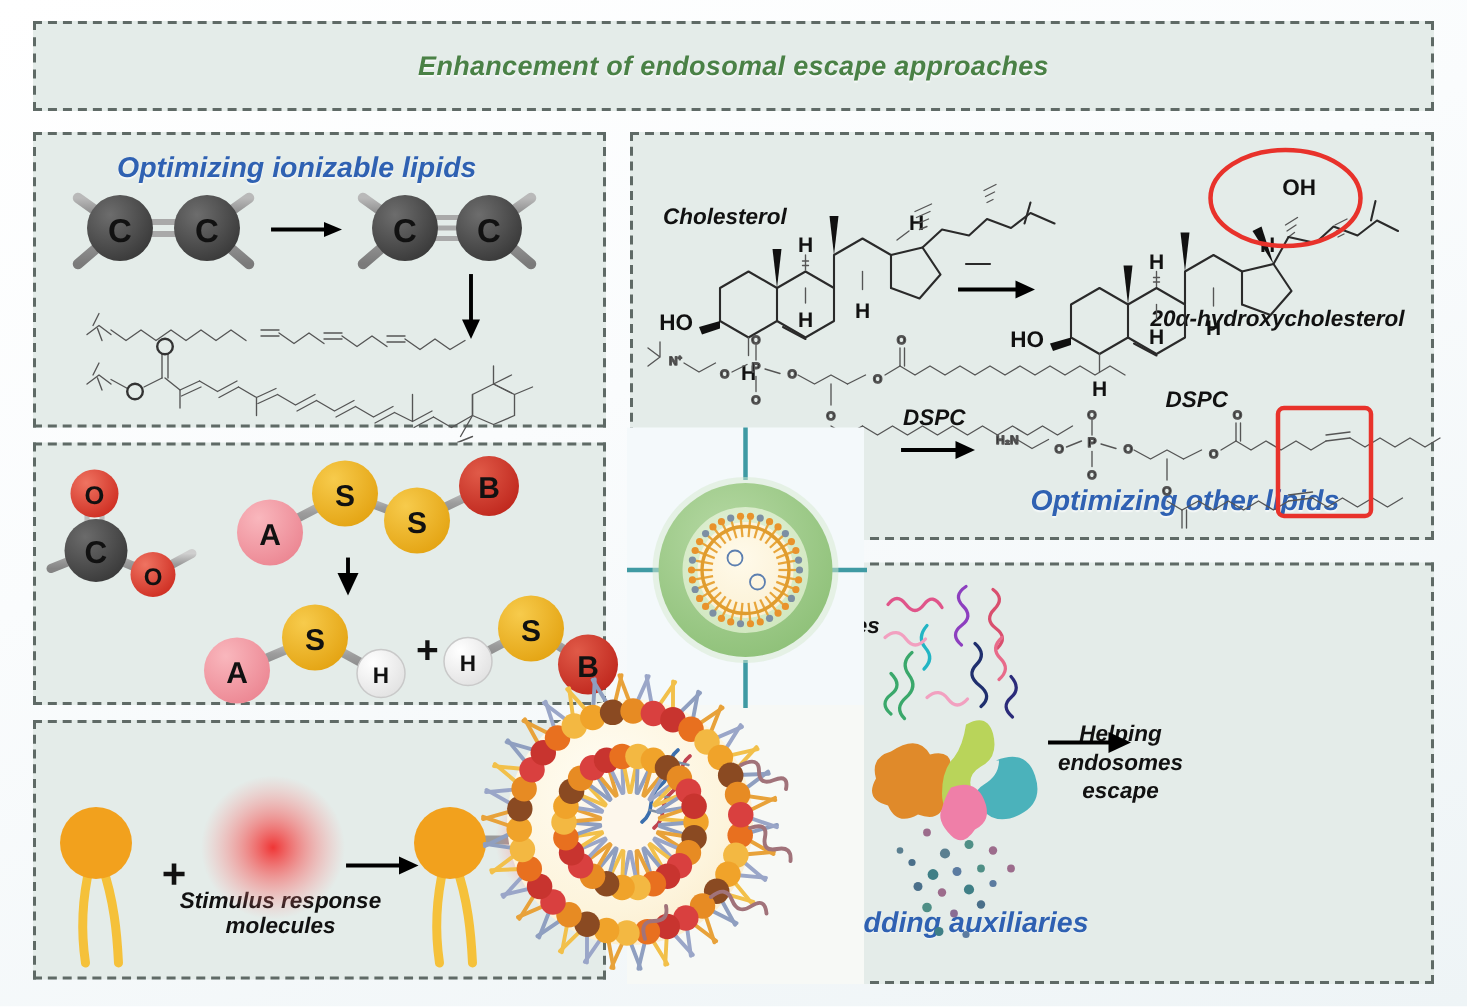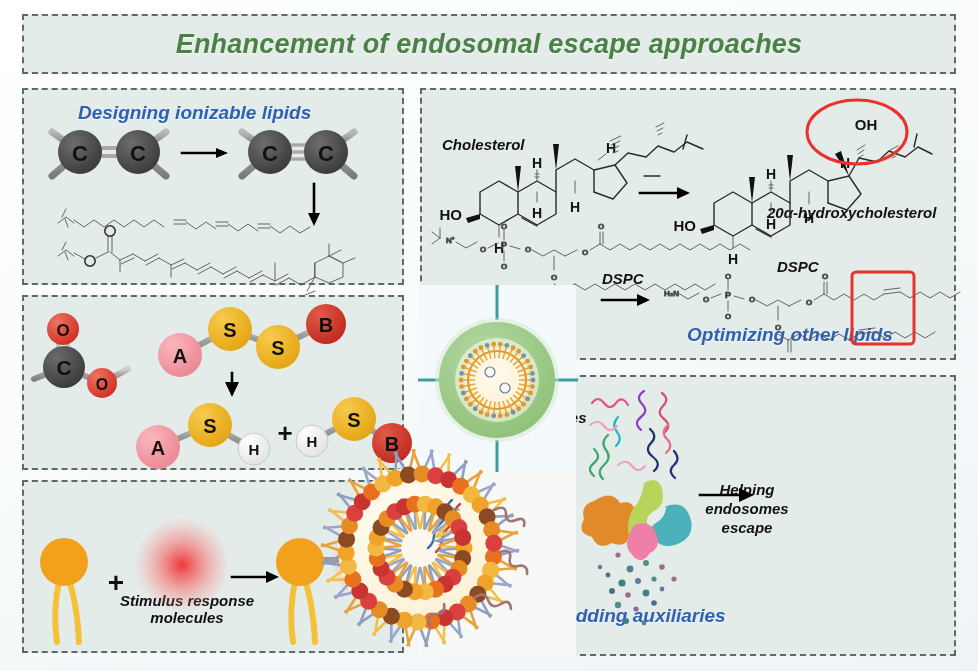--- a/index.html
+++ b/index.html
@@ -18,21 +18,21 @@
     position:absolute;
     background:#e4ece9;
     border:2.5px dashed #5f6a66;
     box-sizing:border-box;
   }
   
   #title-panel{left:22px;top:14px;width:934px;height:60px;}
   #title-text{
     position:absolute;inset:0;
     display:flex;align-items:center;justify-content:center;
-    font-size:27px;font-style:italic;font-weight:bold;
+    font-size:18px;font-style:italic;font-weight:bold;
     color:#4a8146;letter-spacing:.2px;
     text-shadow:0 1px 1px rgba(255,255,255,.8);
   }
   
   #p-ionizable{left:22px;top:88px;width:382px;height:197px;}
   #p-otherlipids{left:420px;top:88px;width:536px;height:272px;}
   #p-disulfide{left:22px;top:295px;width:382px;height:175px;}
   #p-stimulus{left:22px;top:480px;width:382px;height:173px;}
   #p-auxiliaries{left:420px;top:375px;width:536px;height:281px;}
 
@@ -62,21 +62,21 @@
 </head>
 <body>
 
 <div id="fig">
 
   <div class="panel" id="title-panel">
     <div id="title-text">Enhancement of endosomal escape approaches</div>
   </div>
 
   <div class="panel" id="p-ionizable">
-    <div class="hd" style="left:54px;top:12px;">Designing ionizable lipids</div>
+    <div class="hd" style="left:54px;top:12px;">Optimizing ionizable lipids</div>
 
     <svg width="382" height="197">
       <defs>
         <radialGradient id="gC" cx="35%" cy="30%" r="75%">
           <stop offset="0%" stop-color="#6d6d6d"></stop>
             <stop offset="100%" stop-color="#3a3a3a"></stop>
         </radialGradient>
         <linearGradient id="gBond" x1="0" y1="0" x2="0" y2="1">
           <stop offset="0%" stop-color="#b9b9b9"></stop>
             <stop offset="50%" stop-color="#8f8f8f"></stop>

